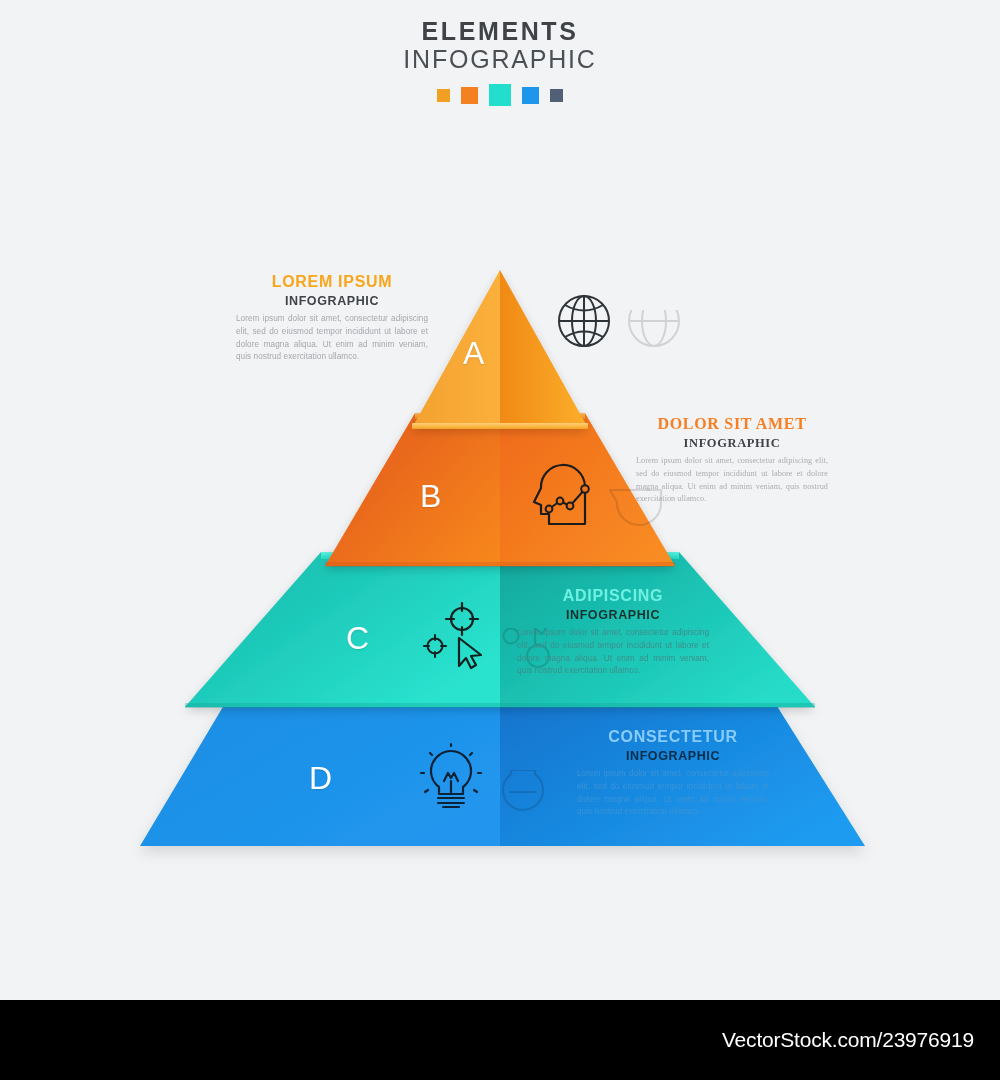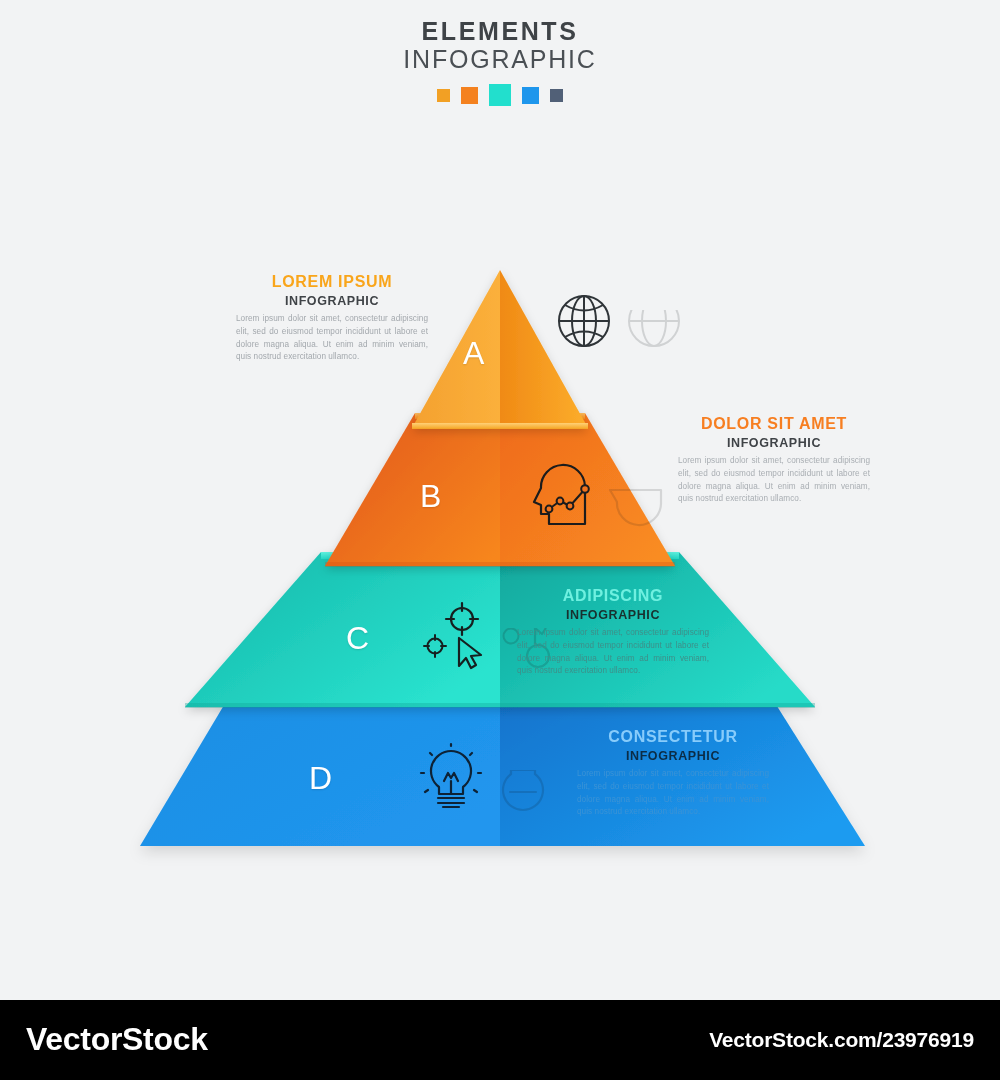--- a/index.html
+++ b/index.html
@@ -57,21 +57,21 @@
   .tblock .t-body {
     font-size:8.2px; line-height:1.55; text-align:justify;
     margin-top:4px; letter-spacing:0.05px;
   }
 
   .tb-a { left:236px; top:272px; }
   .tb-a .t-title { color:#f9a51b; }
   .tb-a .t-sub   { color:#3f4347; }
   .tb-a .t-body  { color:#a3a8ad; }
 
-  .tb-b { left:678px; top:414px; }
+  .tb-b { left:636px; top:414px;font-family:Liberation Serif, serif; }
   .tb-b .t-title { color:#f77e21; }
   .tb-b .t-sub   { color:#3f4347; }
   .tb-b .t-body  { color:#a9aeb3; }
 
   .tb-c { left:517px; top:586px; }
   .tb-c .t-title { color:#6ff0e0; }
   .tb-c .t-sub   { color:#18312f; }
   .tb-c .t-body  { color:#3e8f89; }
 
   .tb-d { left:577px; top:727px; }
@@ -91,21 +91,21 @@
   .footer {
     position:absolute; left:0; bottom:0; width:1000px; height:80px;
     background:#000000;
   }
   .footer .fl {
     position:absolute; left:26px; top:21px;
     color:#ffffff; font-size:32px; font-weight:bold; letter-spacing:-0.3px;
   }
   .footer .fr {
     position:absolute; right:26px; top:28px;
-    color:#ffffff; font-size:21px; font-weight:bold; letter-spacing:-0.2px;
+    color:#ffffff; font-size:21px; font-weight:normal; letter-spacing:-0.2px;
   }
 </style>
 </head>
 <body>
 
 <div id="stage">
 
   <div class="header">
     <div class="h-main">ELEMENTS</div>
     <div class="h-sub">INFOGRAPHIC</div>
@@ -336,17 +336,16 @@
     <div class="t-body">Lorem ipsum dolor sit amet, consectetur adipiscing elit, sed do eiusmod tempor incididunt ut labore et dolore magna aliqua. Ut enim ad minim veniam, quis nostrud exercitation ullamco.</div>
   </div>
 
   <div class="tblock tb-d">
     <div class="t-title">CONSECTETUR</div>
     <div class="t-sub">INFOGRAPHIC</div>
     <div class="t-body">Lorem ipsum dolor sit amet, consectetur adipiscing elit, sed do eiusmod tempor incididunt ut labore et dolore magna aliqua. Ut enim ad minim veniam, quis nostrud exercitation ullamco.</div>
   </div>
 
   <div class="footer">
-    <div class="fl">VectorStock</div>
     <div class="fr">VectorStock.com/23976919</div>
   </div>
 
 </div>
 
 </body></html>

